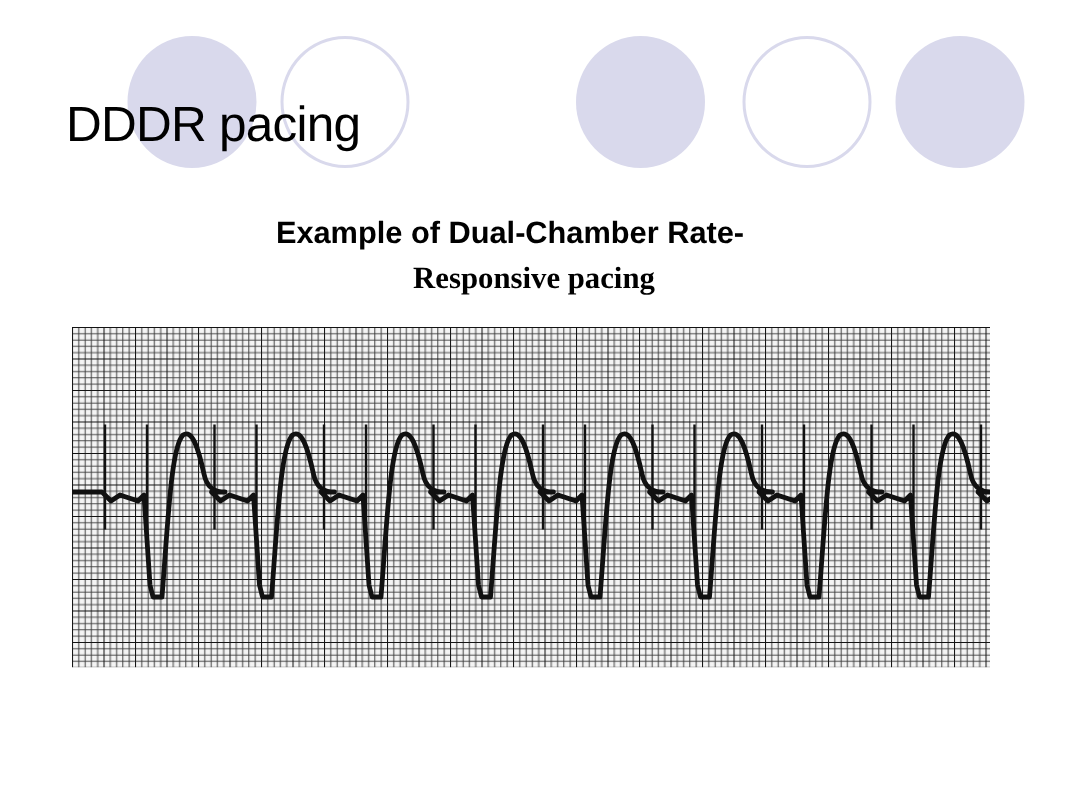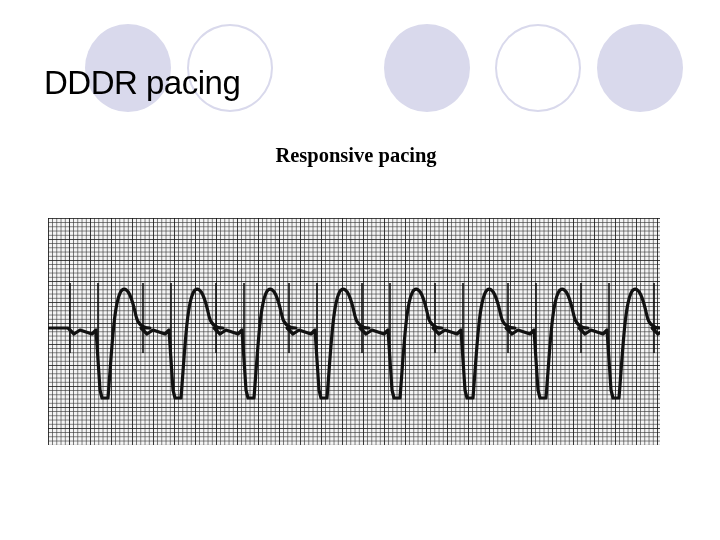--- a/index.html
+++ b/index.html
@@ -20,20 +20,21 @@
 <div class="slide">
   <div class="circle filled" style="left:85px; top:24px;"></div>
   <div class="circle outline" style="left:187px; top:24px;"></div>
   <div class="circle filled" style="left:384px; top:24px;"></div>
   <div class="circle outline" style="left:495px; top:24px;"></div>
   <div class="circle filled" style="left:597px; top:24px;"></div>
 
   <div class="title">DDDR pacing</div>
 
   <div class="subtitle">
+    <span class="l1">Example of Dual-Chamber Rate-</span>
     <span class="l2">Responsive pacing</span>
   </div>
 
   <svg class="ecg" viewBox="0 0 612 227" xmlns="http://www.w3.org/2000/svg">
     <defs>
       <pattern id="small" width="4.2" height="4.2" patternUnits="userSpaceOnUse">
         <rect width="4.2" height="4.2" fill="#f4f4f4"></rect>
         <path d="M 0 0 L 4.2 0 M 0 0 L 0 4.2" stroke="#3a3a3a" stroke-width="1.3"></path>
       </pattern>
       <pattern id="big" width="21" height="21" patternUnits="userSpaceOnUse">

